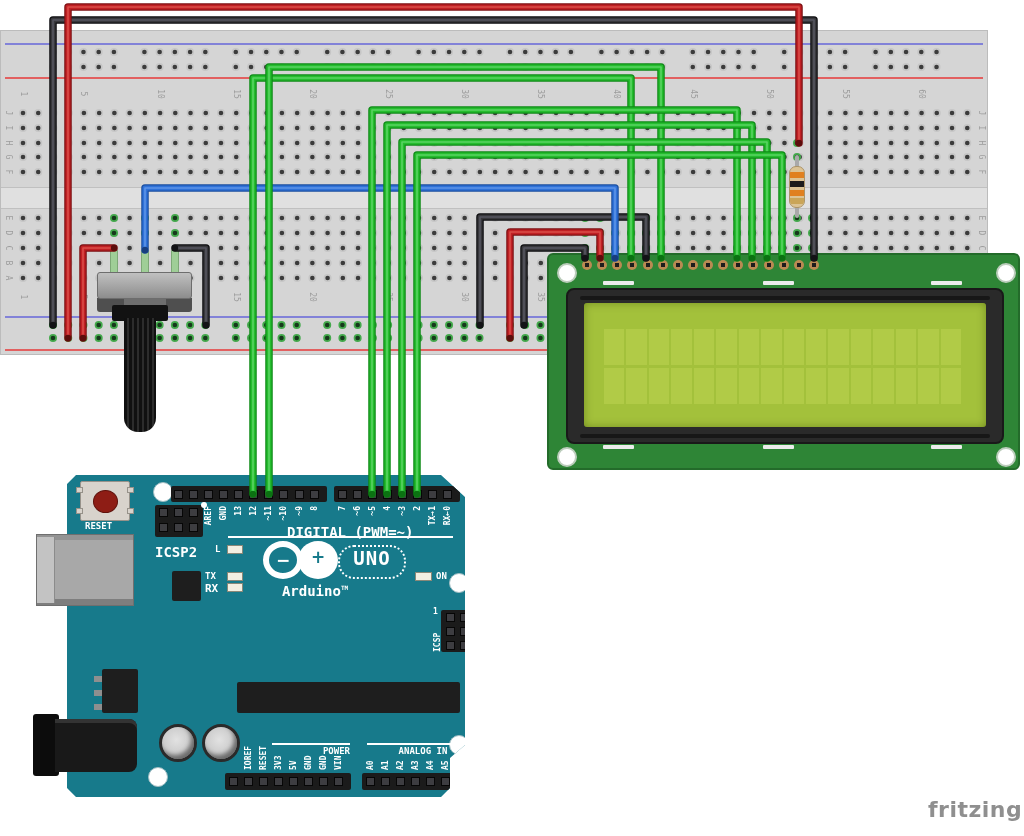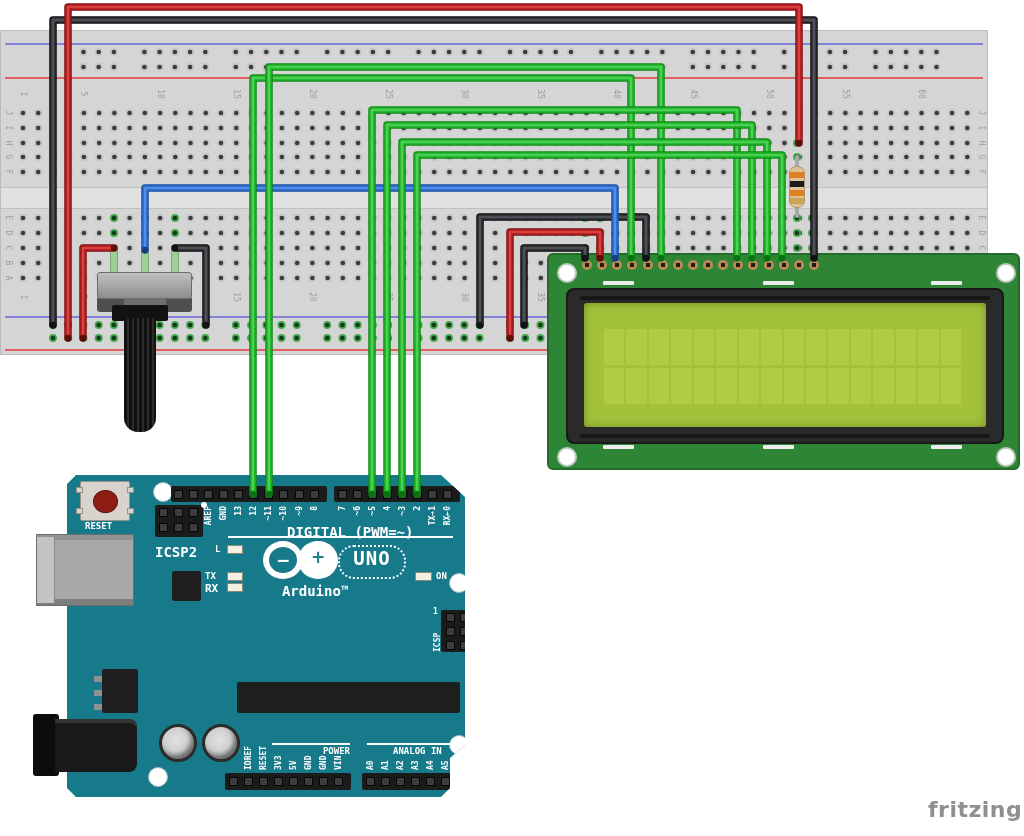--- a/index.html
+++ b/index.html
@@ -2038,21 +2038,21 @@
     <div class="silk" style="left:193px;top:108px;width:110px;text-align:center;font-size:14px;font-family:'DejaVu Sans Mono',monospace">
       <span style="position:static">Arduino</span><span style="position:static;font-size:6px;vertical-align:super">TM</span>
     </div>
     <div id="uno-oval">UNO</div>
 
     <div class="silk" style="left:220px;top:49px;width:140px;text-align:left;font-size:14px">DIGITAL (PWM=~)</div>
     <div class="silk-line" style="left:161px;top:61px;width:225px"></div>
     <div class="silk-line" style="left:205px;top:268px;width:78px"></div>
     <div class="silk-line" style="left:300px;top:268px;width:86px"></div>
     <div class="silk" style="left:223px;top:271px;width:60px;text-align:right;font-size:9px">POWER</div>
-    <div class="silk" style="left:326px;top:271px;width:60px;text-align:left;font-size:9px">ANALOG IN</div>
+    <div class="silk" style="left:326px;top:271px;width:60px;text-align:center;font-size:9px">ANALOG IN</div>
   <div style="left:107px;top:14.5px" class="pin-sq"></div>
       <div style="left:122.07px;top:14.5px" class="pin-sq"></div>
       <div style="left:137.14px;top:14.5px" class="pin-sq"></div>
       <div style="left: 137.14px; top: 31px; transform: rotate(-90deg) translateX(-100%);" class="pin-label">AREF</div>
       <div style="left:152.21px;top:14.5px" class="pin-sq"></div>
       <div style="left: 152.21px; top: 31px; transform: rotate(-90deg) translateX(-100%);" class="pin-label">GND</div>
       <div style="left:167.28px;top:14.5px" class="pin-sq"></div>
       <div style="left: 167.28px; top: 31px; transform: rotate(-90deg) translateX(-100%);" class="pin-label">13</div>
       <div style="left:182.35px;top:14.5px" class="pin-sq"></div>
       <div style="left: 182.35px; top: 31px; transform: rotate(-90deg) translateX(-100%);" class="pin-label">12</div>

